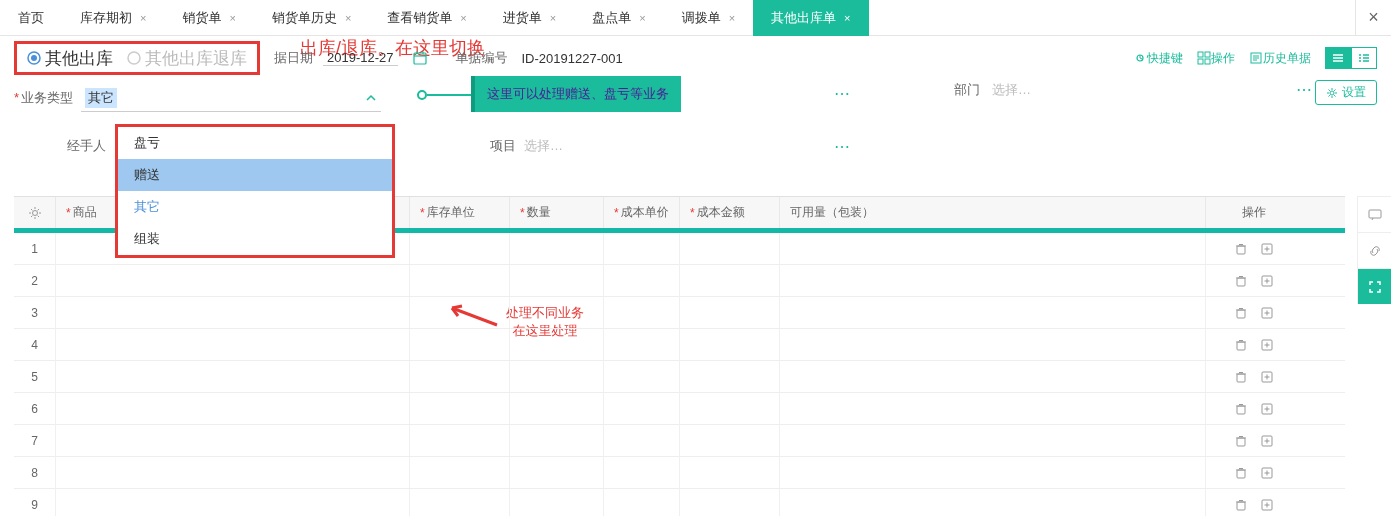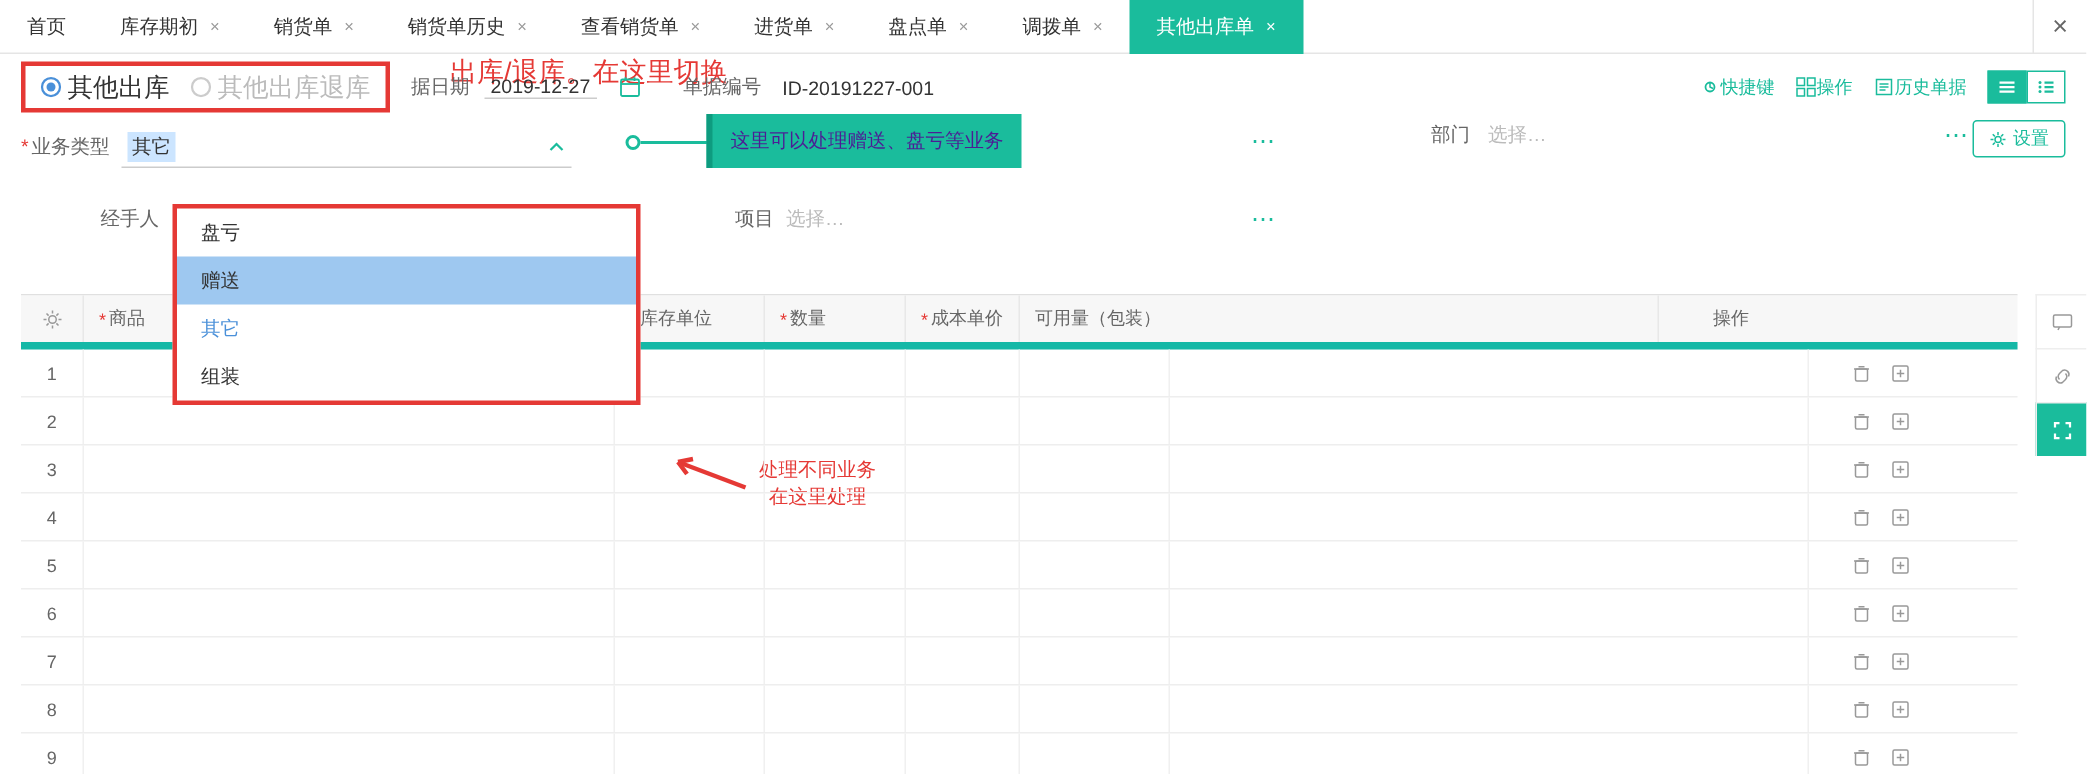--- a/index.html
+++ b/index.html
@@ -53,21 +53,21 @@
 .settings-btn { position: absolute; right: 14px; top: 0; border: 1px solid #1abc9c; color: #1abc9c; padding: 3px 10px; font-size: 12px; border-radius: 3px; cursor: pointer; display: flex; align-items: center; gap: 4px; }
 
 
 .form-row2 { display: flex; align-items: center; padding: 0 14px; height: 36px; position: relative; margin-top: 6px; }
 .form-row2 .field-label { min-width: 92px; }
 .proj-field { position: absolute; left: 490px; display: flex; align-items: center; gap: 8px; }
 .proj-select { color: #bbb; width: 120px; }
 .proj-more { position: absolute; left: 834px; color: #1abc9c; font-size: 16px; cursor: pointer; }
 
 
-.dropdown { position: absolute; left: 115px; top: 136px; width: 312px; background: #fff; border: 3px solid #e53935; z-index: 100; }
+.dropdown { position: absolute; left: 115px; top: 124px; width: 280px; background: #fff; border: 3px solid #e53935; z-index: 100; }
 .dd-item { height: 32px; display: flex; align-items: center; padding: 0 16px; cursor: pointer; font-size: 13px; }
 .dd-item.sel { background: #9ec8f0; }
 .dd-item.current { color: #4a90d9; }
 
 
 .anno2-arrow { position: absolute; left: 442px; top: 300px; }
 .anno2 { position: absolute; left: 506px; top: 304px; color: #e53935; font-size: 13px; font-weight: 500; line-height: 1.4; text-align: center; }
 
 
 .table { position: absolute; left: 14px; top: 196px; right: 46px; border-top: 1px solid #e0e0e0; }
@@ -278,20 +278,21 @@
     <div class="th col-gear">
       <svg width="14" height="14" viewBox="0 0 14 14">
           <circle cx="7" cy="7" r="2.5" fill="none" stroke="#999"></circle>
           <path d="M7 1v2M7 11v2M1 7h2M11 7h2M3 3l1.4 1.4M9.6 9.6l1.4 1.4M3 11l1.4-1.4M9.6 4.4l1.4-1.4" stroke="#999"></path>
         </svg>
     </div>
     <div class="th col-prod req2">商品</div>
     <div class="th col-unit req2">库存单位</div>
     <div class="th col-qty req2">数量</div>
     <div class="th col-price req2">成本单价</div>
+    <div class="th col-amt req2">成本金额</div>
     <div class="th col-avail">可用量（包装）</div>
     <div class="th col-ops">操作</div>
   </div>
   <div class="tbody" id="tbody">
       <div class="tr">
         <div class="td col-idx">1</div>
         <div class="td col-prod"></div>
         <div class="td col-unit"></div>
         <div class="td col-qty"></div>
         <div class="td col-price"></div>

